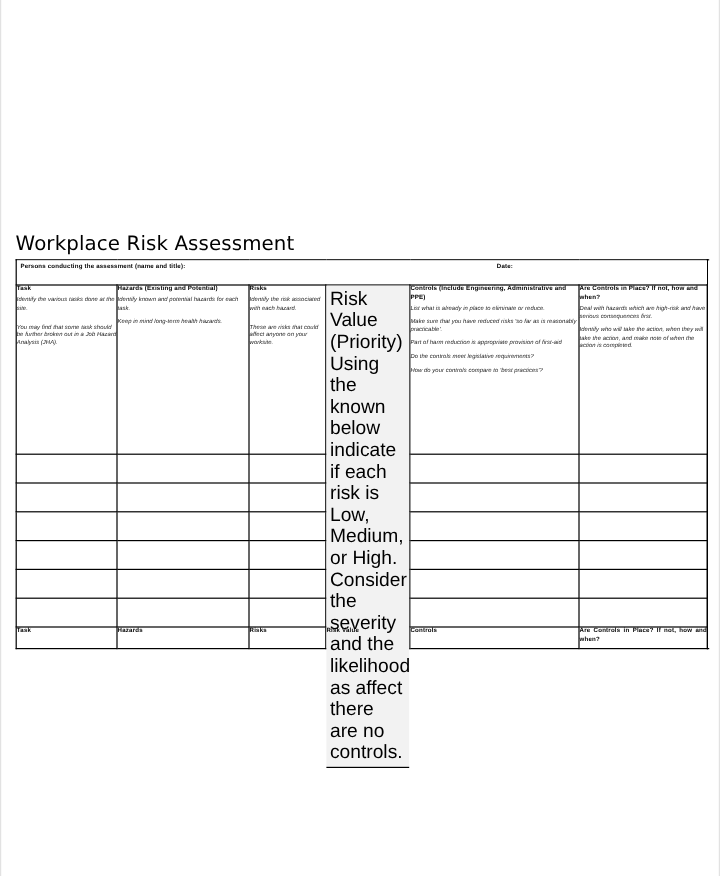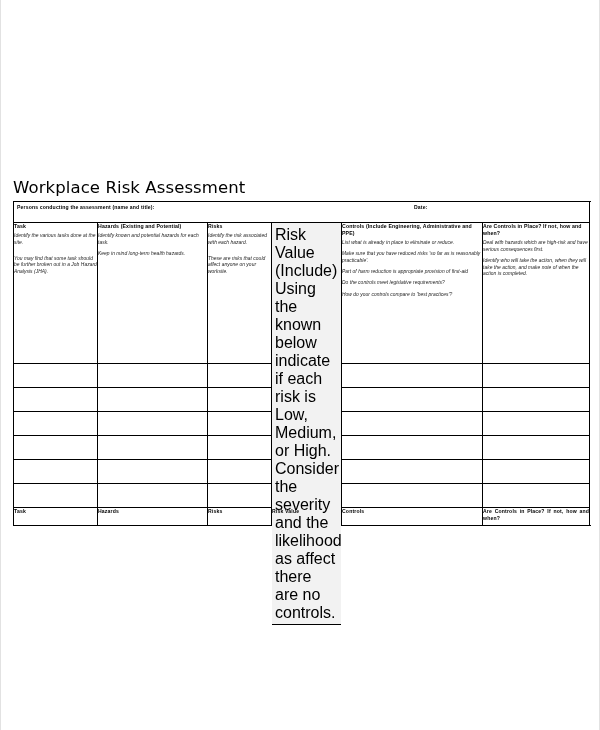--- a/index.html
+++ b/index.html
@@ -20,21 +20,21 @@
     width: 600px;
     height: 730px;
     background: #ffffff;
     border-left: 1px solid #e2e2e2;
     border-right: 1px solid #e2e2e2;
     box-sizing: border-box;
   }
   .doc {
     position: absolute;
     left: 12px;
-    top: 179px;
+    top: 194px;
     width: 576px;
   }
   .doc-title {
     font-family: "DejaVu Sans", sans-serif;
     font-size: 16.5px;
     font-weight: 400;
     letter-spacing: 0.1px;
     line-height: 1.1;
     margin: 0 0 4px 0;
     color: #000;
@@ -192,21 +192,21 @@
 
         <td class="hcell">
           <div class="h-title">Risks</div>
           <div class="h-note">Identify the risk associated with each hazard.</div>
           <div class="h-note gap">These are risks that could affect anyone on your worksite.</div>
         </td>
 
         <td style="padding:0">
           <div class="rv-wrap">
             <div class="rv-top">
-              <div class="h-title">Risk Value (Include)</div>
+              <div class="h-title">Risk Value (Priority)</div>
               <div class="h-note">Using the known below indicate if each risk is Low, Medium, or High.</div>
               <div class="h-note">Consider the severity and the likelihood as affect there are no controls.</div>
             </div>
             <div class="rv-sub">
               <div class="rv-sub-col rv-c1">
                 
               </div>
               <div class="rv-sub-col rv-c2">
                 
               </div>

